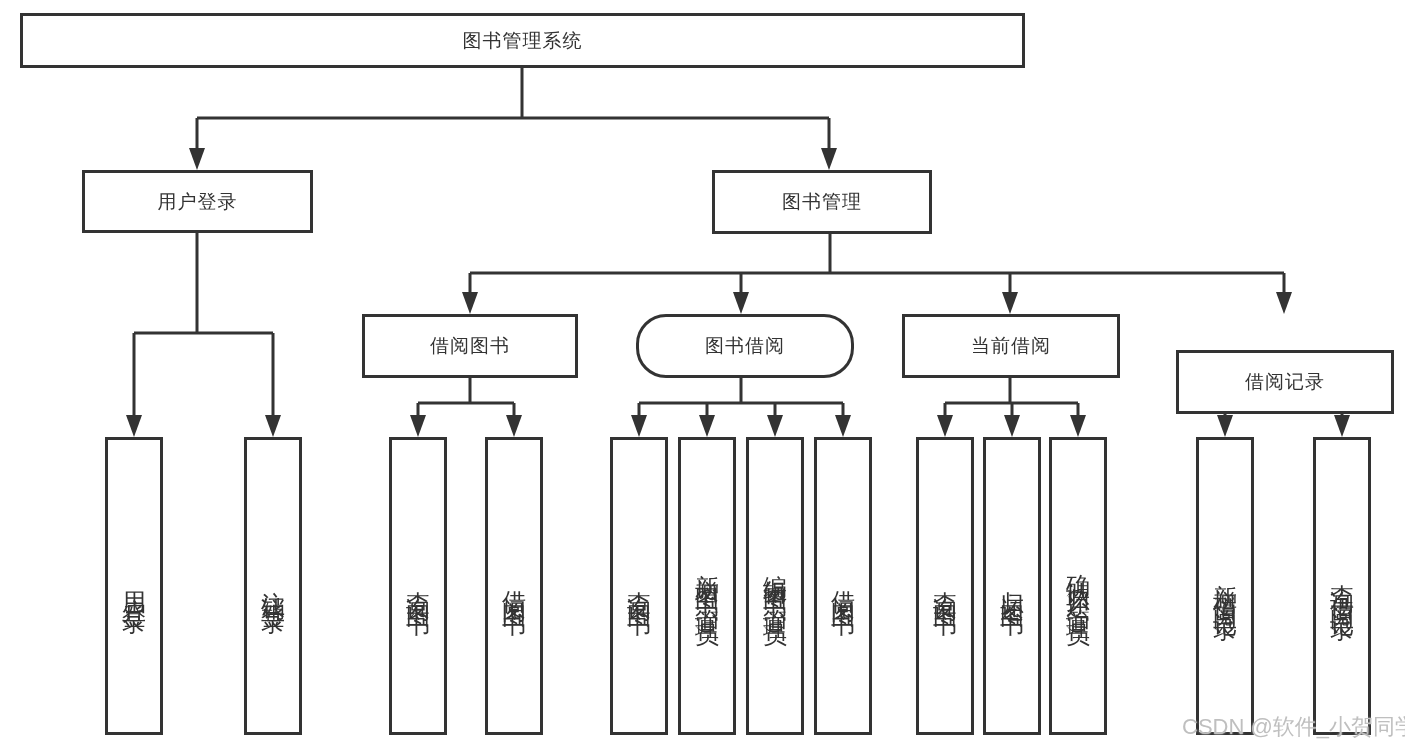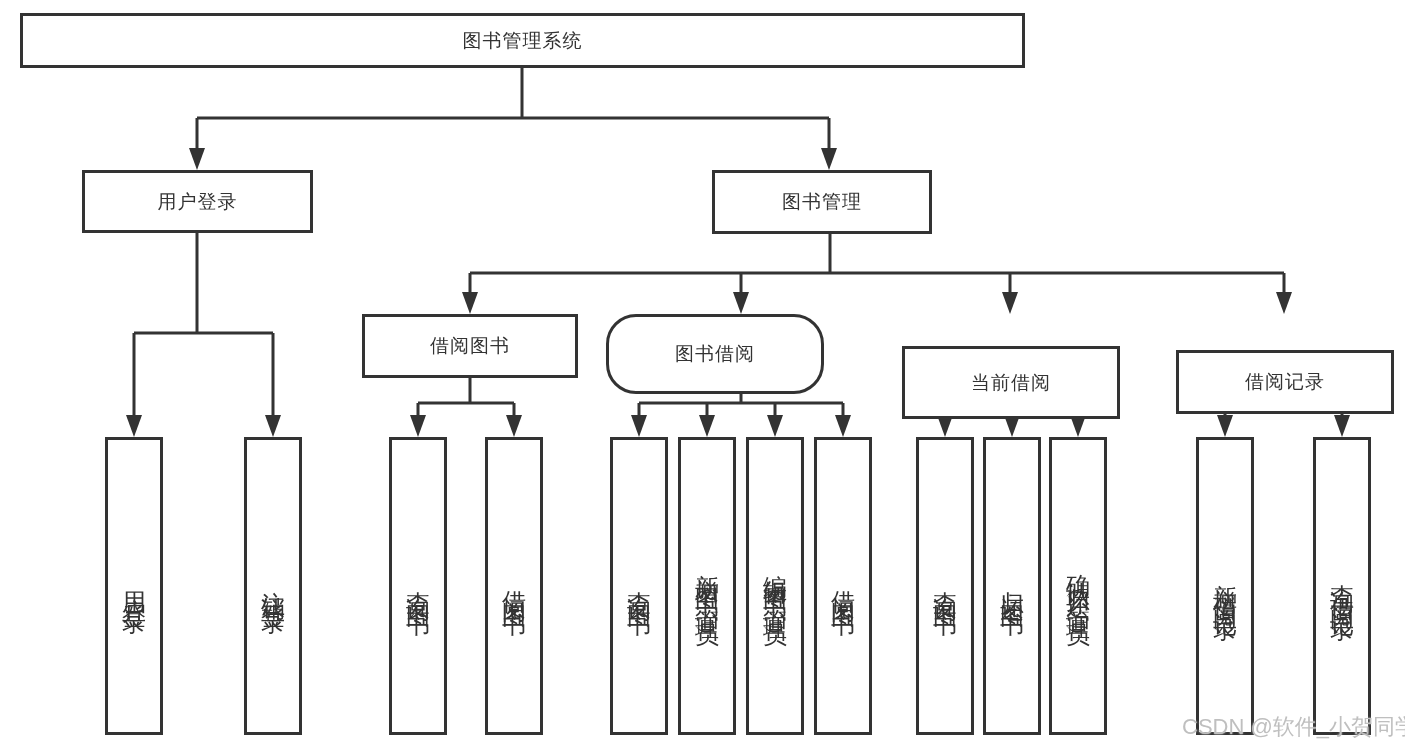--- a/index.html
+++ b/index.html
@@ -78,22 +78,22 @@
     <polygon fill="#333333" stroke="none" points="1217,415 1233,415 1225,437"></polygon>
     <polygon fill="#333333" stroke="none" points="1334,415 1350,415 1342,437"></polygon>
   </svg>
 
   <div class="box hbox" style="left:20px;top:13px;width:1005px;height:55px;">图书管理系统</div>
 
   <div class="box hbox" style="left:82px;top:170px;width:231px;height:63px;">用户登录</div>
   <div class="box hbox" style="left:712px;top:170px;width:220px;height:64px;">图书管理</div>
 
   <div class="box hbox" style="left:362px;top:314px;width:216px;height:64px;">借阅图书</div>
-  <div class="box hbox" style="left:606px;top:314px;width:218px;height:80px;border-radius:30px;">图书借阅</div>
-  <div class="box hbox" style="left:902px;top:314px;width:218px;height:73px;margin-top:32px;">当前借阅</div>
+  <div class="box hbox" style="left:636px;top:314px;width:218px;height:64px;border-radius:30px;">图书借阅</div>
+  <div class="box hbox" style="left:902px;top:314px;width:218px;height:64px;">当前借阅</div>
   <div class="box hbox" style="left:1176px;top:314px;width:218px;height:64px;margin-top:36px;">借阅记录</div>
 
   <div class="box vbox" style="left:105px;top:437px;width:58px;height:298px;">用户登录</div>
   <div class="box vbox" style="left:244px;top:437px;width:58px;height:298px;">注销登录</div>
 
   <div class="box vbox" style="left:389px;top:437px;width:58px;height:298px;">查询图书</div>
   <div class="box vbox" style="left:485px;top:437px;width:58px;height:298px;">借阅图书</div>
 
   <div class="box vbox" style="left:610px;top:437px;width:58px;height:298px;">查询图书</div>
   <div class="box vbox" style="left:678px;top:437px;width:58px;height:298px;">新增图书（管理员）</div>

